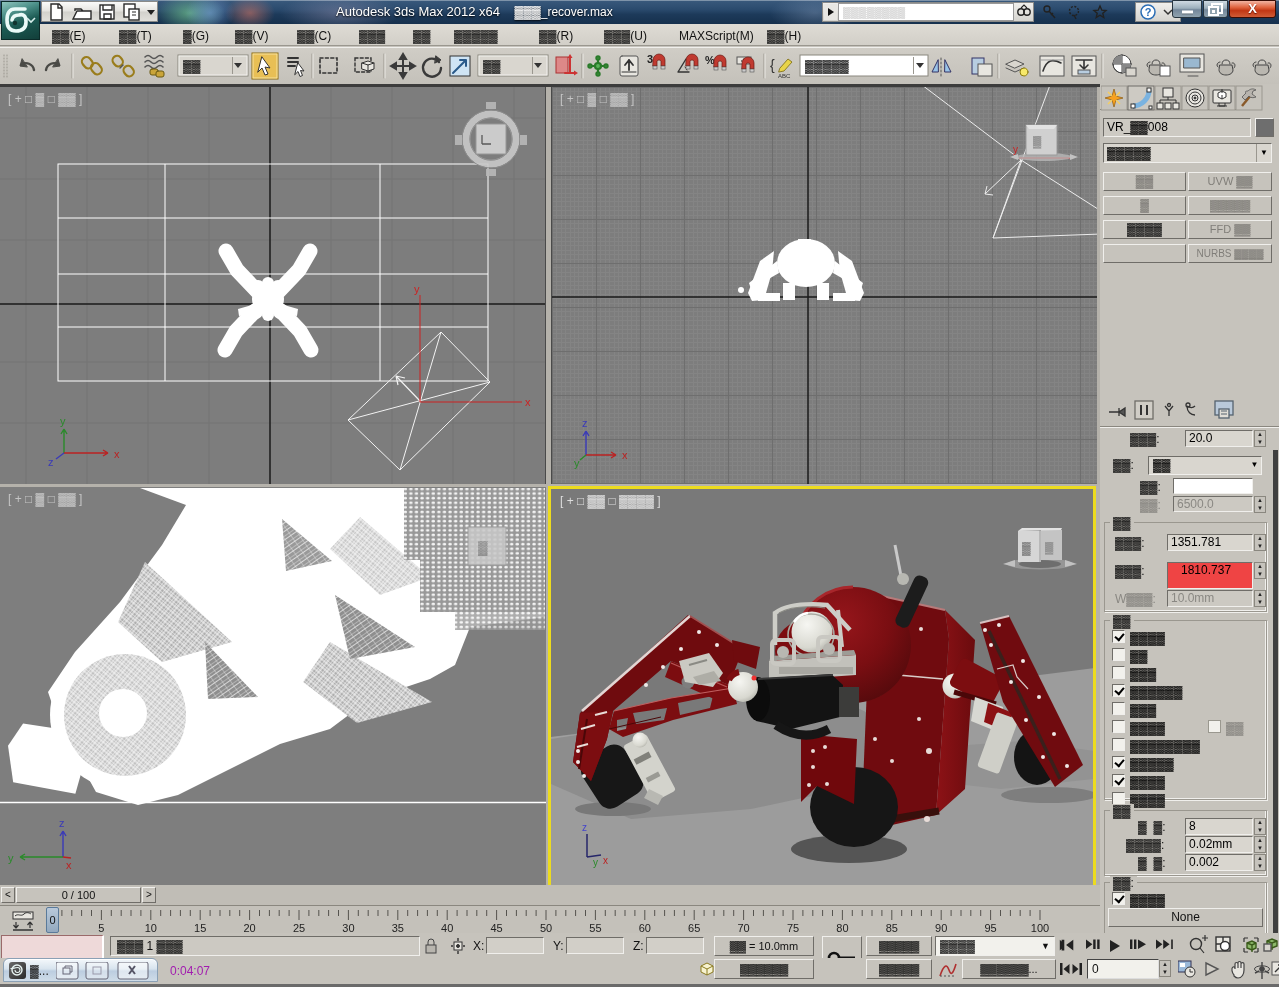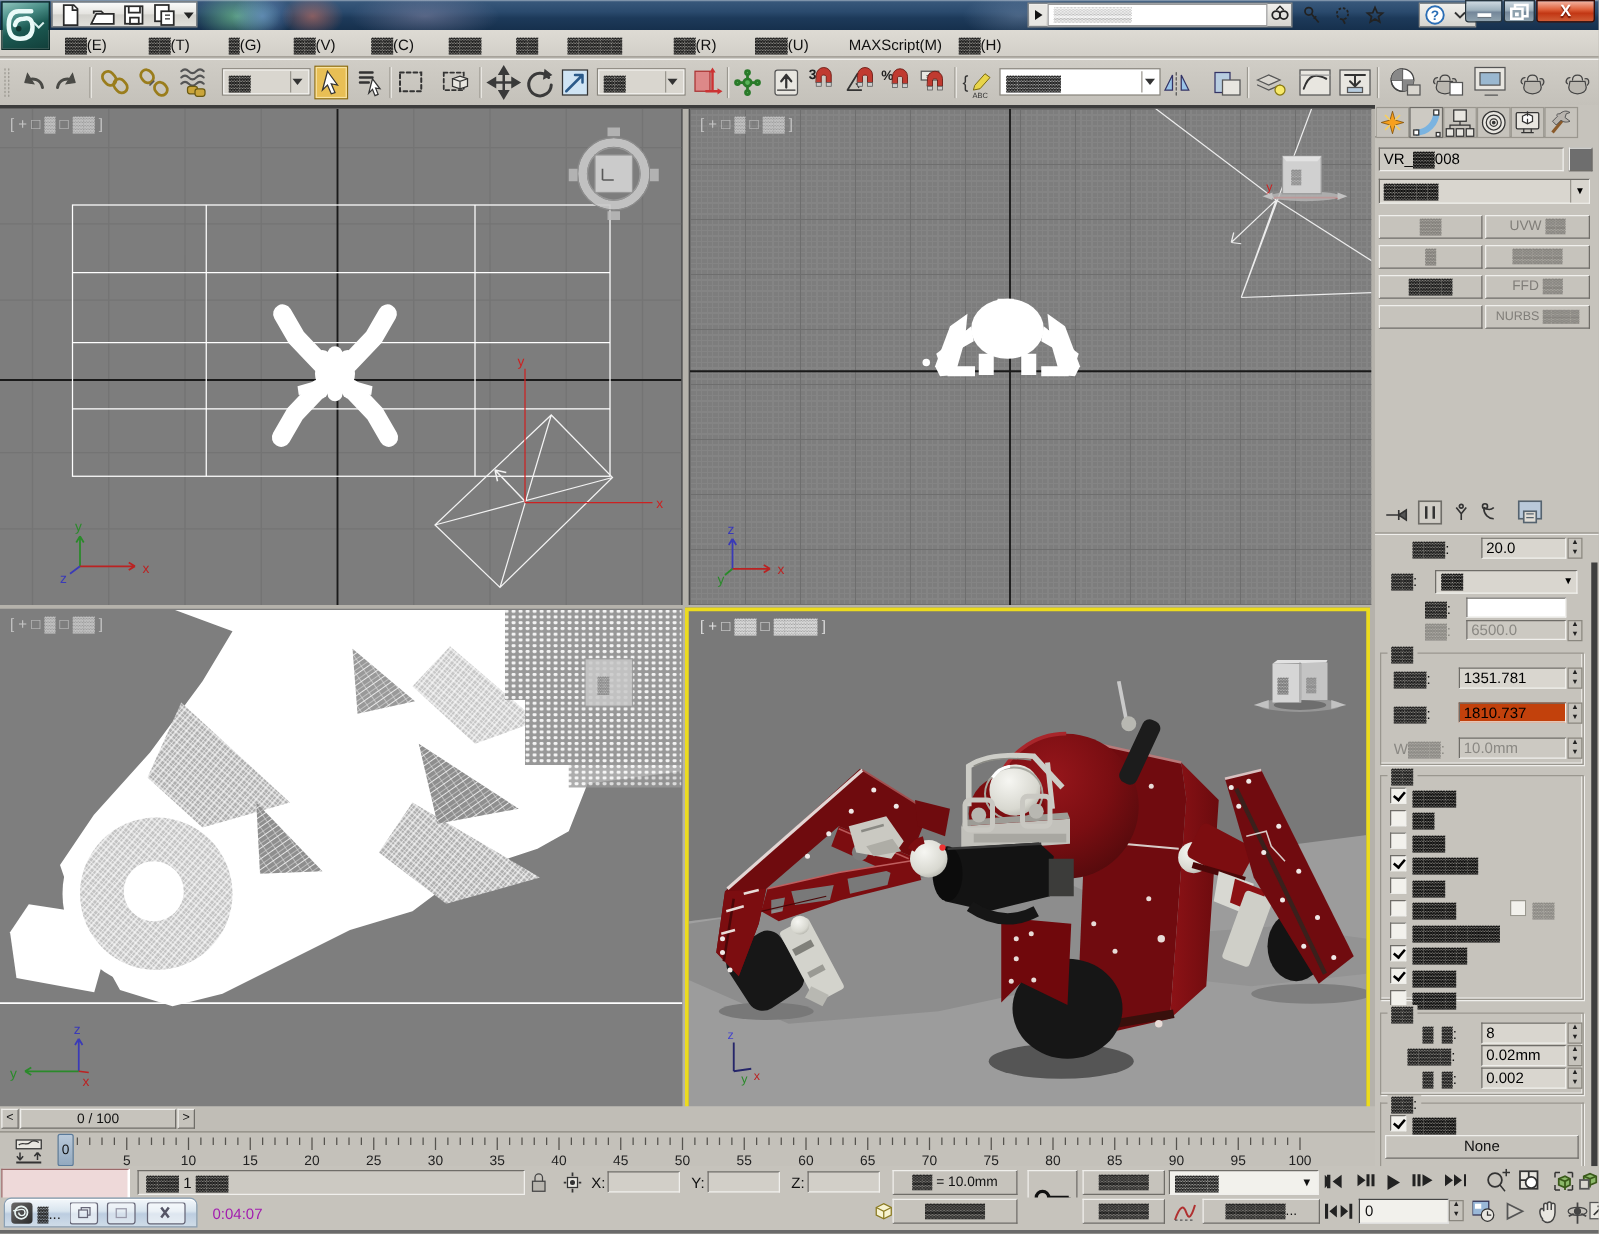--- a/index.html
+++ b/index.html
@@ -35,20 +35,21 @@
         <path d="M12 1v4h4" fill="none"></path>
    <path d="M29 8V6h6l2 2h8v8H27l4-8h12" fill="#fff"></path>
    <rect x="54" y="2" width="14" height="14" fill="#fff"></rect>
         <path d="M57 2v5h9V2M58 11h7v5h-7z"></path>
    <rect x="78" y="1" width="11" height="13" fill="#fff"></rect>
         <rect x="83" y="6" width="10" height="11" fill="#fff"></rect>
         <path d="M86 9h4M86 12h4" stroke-width="1"></path>
    <path d="M101 7l4 5 4-5z" fill="#222" stroke="none"></path>
   </g>
  </svg>
+ <div class="abs" style="left:336px;top:4px;width:420px;height:16px;color:#fff;font-size:13px;text-shadow:0 1px 2px #000">Autodesk 3ds Max  2012 x64 &nbsp;&nbsp; <span style="font-size:12px">▓▓▓_recover.max</span></div>
 
  <div class="abs" style="left:822px;top:2px;width:212px;height:20px;background:linear-gradient(180deg,#f0efec,#d5d4cf);border:1px solid #8a8a88"></div>
  <div class="abs" style="left:824px;top:4px;width:13px;height:16px;background:#e8e7e3">
       <svg width="13" height="16">
         <path d="M4 4l6 4-6 4z" fill="#111"></path>
       </svg>
     </div>
  <div class="abs" style="left:838px;top:3px;width:176px;height:18px;background:#fff;border:1px solid #999;color:#8a8a8a;font-style:italic;font-size:11px;line-height:17px;padding-left:4px">▒▒▒▒▒▒▒▒</div>
  <svg class="abs" style="left:1014px;top:3px" width="120" height="18" viewBox="0 0 120 18">
   <g stroke="#222" fill="none" stroke-width="1.4">
@@ -760,21 +761,21 @@
   <div class="abs" style="left:40px;top:68px;color:#8a8883">▓▓:</div>
   <div class="abs sunk" style="left:73px;top:66px;width:80px;height:16px;line-height:14px;padding-left:3px;color:#8a8883">6500.0</div>
   <div class="abs spin" style="left:154px;top:66px"></div>
 
   <div class="abs grp" style="left:4px;top:92px;width:163px;height:90px"></div>
   <div class="abs gt" style="left:10px;top:86px">▓▓</div>
   <div class="abs" style="left:15px;top:106px;color:#111">▓▓▓:</div>
   <div class="abs sunk" style="left:67px;top:104px;width:86px;height:17px;line-height:15px;padding-left:3px;background:#d9d6cf">1351.781</div>
   <div class="abs spin" style="left:154px;top:104px"></div>
   <div class="abs" style="left:15px;top:134px;color:#111">▓▓▓:</div>
-  <div class="abs sunk" style="left:67px;top:132px;width:86px;height:16px;line-height:15px;padding-left:3px;background:#c2410c">1810.737</div>
+  <div class="abs sunk" style="left:67px;top:132px;width:86px;height:27px;line-height:15px;padding-left:13px;background:#ef4444">1810.737</div>
   <div class="abs spin" style="left:154px;top:132px"></div>
   <div class="abs" style="left:15px;top:162px;color:#8a8883">W▓▓▓:</div>
   <div class="abs sunk" style="left:67px;top:160px;width:86px;height:17px;line-height:15px;padding-left:3px;color:#8a8883">10.0mm</div>
   <div class="abs spin" style="left:154px;top:160px"></div>
 
   <div class="abs grp" style="left:4px;top:190px;width:163px;height:180px"></div>
   <div class="abs gt" style="left:10px;top:184px">▓▓</div>
   <div class="abs cb ck" style="left:12px;top:200px"></div>
       <div class="abs" style="left:30px;top:201px">▓▓▓▓</div>
   <div class="abs cb" style="left:12px;top:218px"></div>

